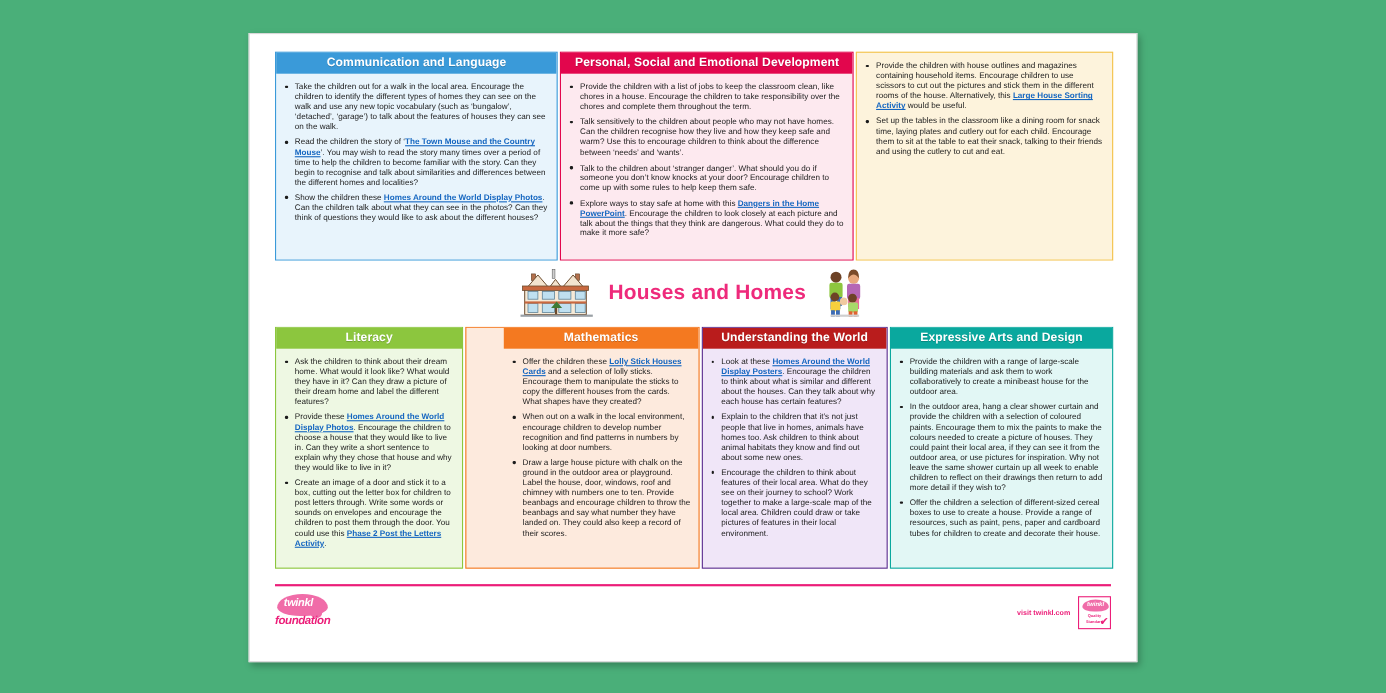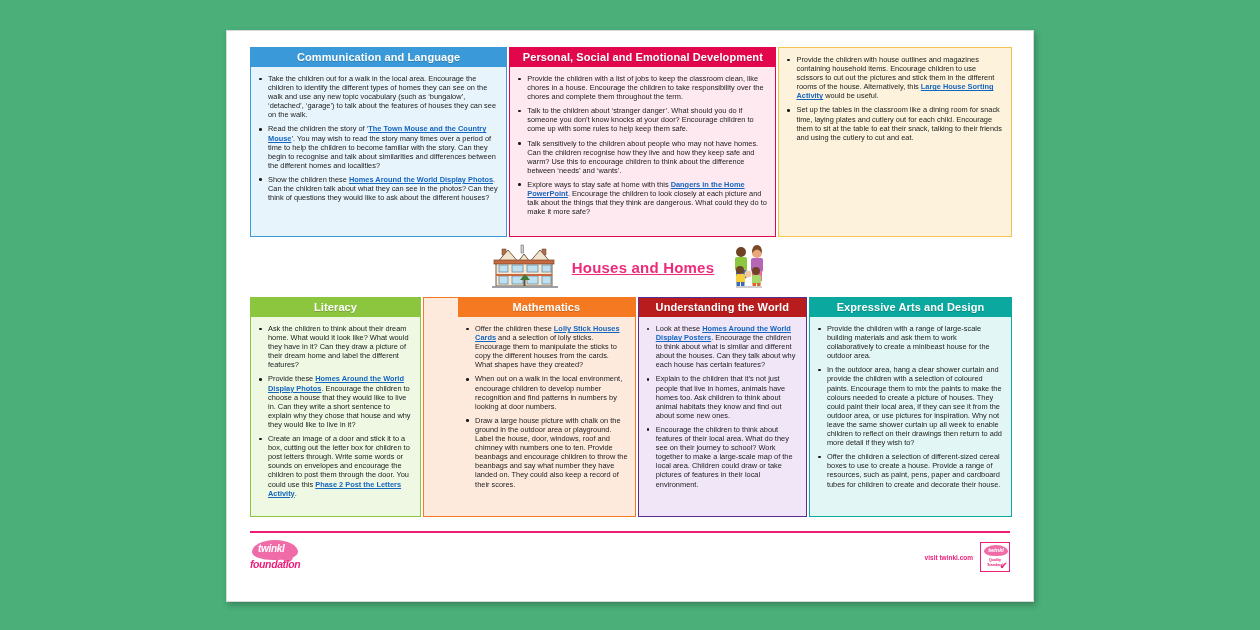--- a/index.html
+++ b/index.html
@@ -91,26 +91,25 @@
   .title-band {
     height: 60px;
     width: 100%;
     display: flex;
     align-items: center;
     justify-content: center;
     position: relative;
     background: #ffffff;
   }
   .title-text {
-    font-size: 15px;
+    font-size: 19px;
     font-weight: bold;
     color: #ee2a7b;
     letter-spacing: 0.2px;
     padding: 0 14px;
-    text-decoration: underline;
   }
 
   
   .footer {
     position: absolute;
     left: 23px; right: 23px;
     bottom: 18px;
     height: 52px;
   }
   .footer-rule {
@@ -201,22 +200,22 @@
               <li>Read the children the story of ‘<a class="lnk" href="#">The Town Mouse and the Country Mouse</a>’. You may wish to read the story many times over a period of time to help the children to become familiar with the story. Can they begin to recognise and talk about similarities and differences between the different homes and localities?</li>
               <li>Show the children these <a class="lnk" href="#">Homes Around the World Display Photos</a>. Can the children talk about what they can see in the photos? Can they think of questions they would like to ask about the different houses?</li>
             </ul>
           </div>
         </div>
         <div class="panel" style="flex: 268 0 0px; border: 1.5px solid rgb(226, 6, 77); background: rgb(253, 233, 239);">
           <div class="panel-header" style="background: rgb(226, 6, 77);">Personal, Social and Emotional Development</div>
           <div class="panel-body">
             <ul class="items">
               <li>Provide the children with a list of jobs to keep the classroom clean, like chores in a house. Encourage the children to take responsibility over the chores and complete them throughout the term.</li>
+              <li>Talk sensitively to the children about people who may not have homes. Can the children recognise how they live and how they keep safe and warm? Use this to encourage children to think about the difference between ‘needs’ and ‘wants’.</li>
               <li>Talk to the children about ‘stranger danger’. What should you do if someone you don’t know knocks at your door? Encourage children to come up with some rules to help keep them safe.</li>
-              <li>Talk sensitively to the children about people who may not have homes. Can the children recognise how they live and how they keep safe and warm? Use this to encourage children to think about the difference between ‘needs’ and ‘wants’.</li>
               <li>Explore ways to stay safe at home with this <a class="lnk" href="#">Dangers in the Home PowerPoint</a>. Encourage the children to look closely at each picture and talk about the things that they think are dangerous. What could they do to make it more safe?</li>
             </ul>
           </div>
         </div>
         <div class="panel" style="flex: 234 0 0px; border: 1.5px solid rgb(243, 194, 74); background: rgb(253, 243, 220);">
           <div class="panel-body">
             <ul class="items">
               <li>Provide the children with house outlines and magazines containing household items. Encourage children to use scissors to cut out the pictures and stick them in the different rooms of the house. Alternatively, this <a class="lnk" href="#">Large House Sorting Activity</a> would be useful.</li>
               <li>Set up the tables in the classroom like a dining room for snack time, laying plates and cutlery out for each child. Encourage them to sit at the table to eat their snack, talking to their friends and using the cutlery to cut and eat.</li>
             </ul>

